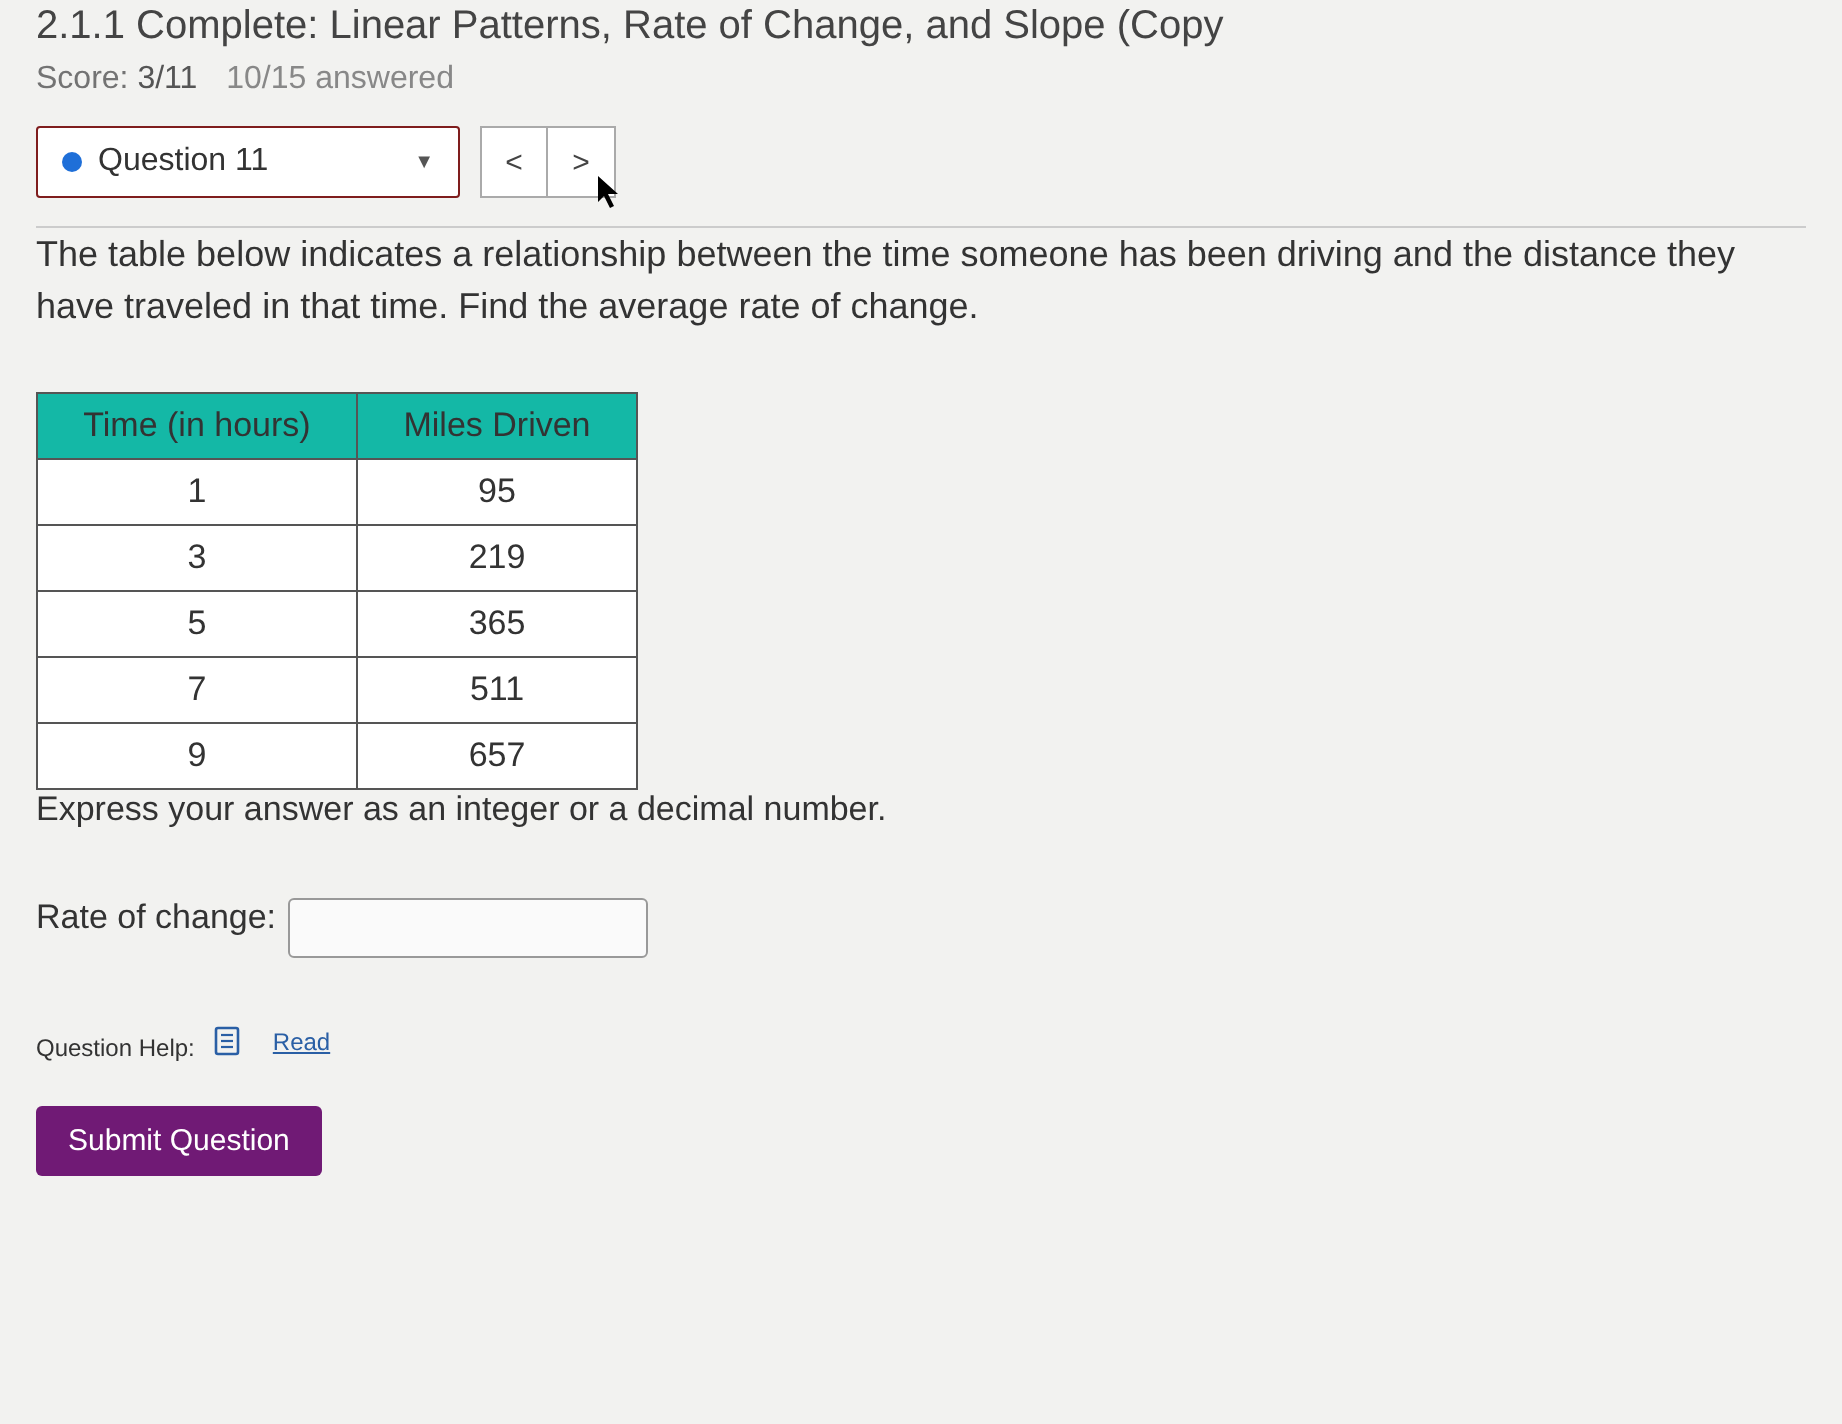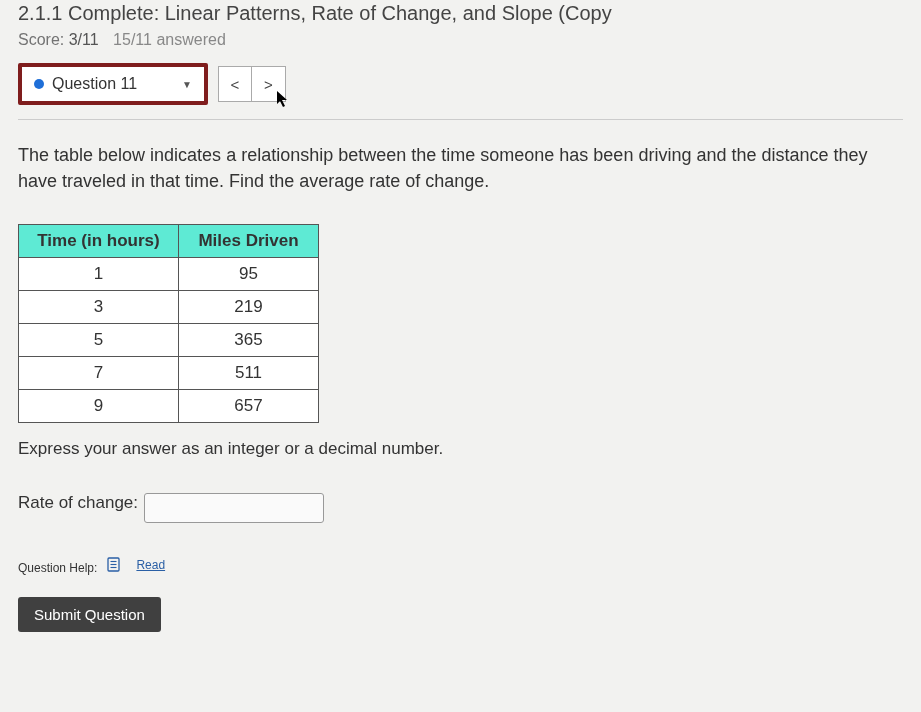--- a/index.html
+++ b/index.html
@@ -30,25 +30,25 @@
     display: flex;
     align-items: center;
     gap: 10px;
     margin-top: 14px;
     padding-bottom: 14px;
     border-bottom: 1px solid #ccc;
   }
   .question-dropdown {
     display: flex;
     align-items: center;
-    border: 4px solid #7f1d1d;
+    border: 1px solid #7f1d1d;
     background: #fff;
     padding: 8px 12px;
     font-size: 16px;
-    width: 190px;
+    width: 212px;
     justify-content: space-between;
     cursor: pointer;
     border-radius: 2px;
   }
   .q-left { display: flex; align-items: center; gap: 8px; }
   .dot {
     width: 10px; height: 10px; border-radius: 50%;
     background: #1f6fd8;
     display: inline-block;
   }
@@ -66,43 +66,41 @@
     position: relative;
     left: -20px;
     top: 16px;
     font-size: 14px;
     color: #000;
     pointer-events: none;
   }
   .prompt {
     font-size: 18px;
     color: #333;
-    margin-top: 22px;
     line-height: 1.45;
     max-width: 870px;
   }
   table.data {
     border-collapse: collapse;
     margin-top: 30px;
     background: #fff;
   }
   table.data th, table.data td {
     border: 1px solid #555;
     padding: 6px 14px;
     font-size: 17px;
     text-align: center;
   }
   table.data th {
-    font-weight: bold;
-    background: #5eead4;
+    font-weight: normal;
+    background: #14b8a6;
   }
   table.data th:first-child { width: 160px; }
   table.data th:last-child { width: 140px; }
   .instruction {
-    margin-top: 16px;
     font-size: 17px;
     color: #333;
   }
   .answer-row {
     margin-top: 34px;
     font-size: 17px;
     display: flex;
     align-items: flex-start;
     gap: 6px;
   }
@@ -127,41 +125,41 @@
     display: inline-flex;
     align-items: center;
     gap: 16px;
   }
   .doc-icon {
     width: 13px; height: 15px;
     display: inline-block;
   }
   .submit-btn {
     margin-top: 22px;
-    background: #404040;
+    background: #701a75;
     color: #fff;
     border: none;
     padding: 9px 16px;
     font-size: 15px;
     border-radius: 3px;
     cursor: pointer;
     text-align: right;
   }
 </style>
 </head>
 <body>
 
 
 
 <div class="title">2.1.1 Complete: Linear Patterns, Rate of Change, and Slope (Copy</div>
 
 <div class="score-line">
   <span class="score-label">Score:</span>
   <span>3/11</span>
-  <span class="answered">15/11 answered</span>
+  <span class="answered">10/15 answered</span>
 </div>
 
 <div class="nav-row">
   <div class="question-dropdown">
     <span class="q-left">
       <span class="dot"></span>
       <span>Question 11</span>
     </span>
     <span class="caret">▼</span>
   </div>

